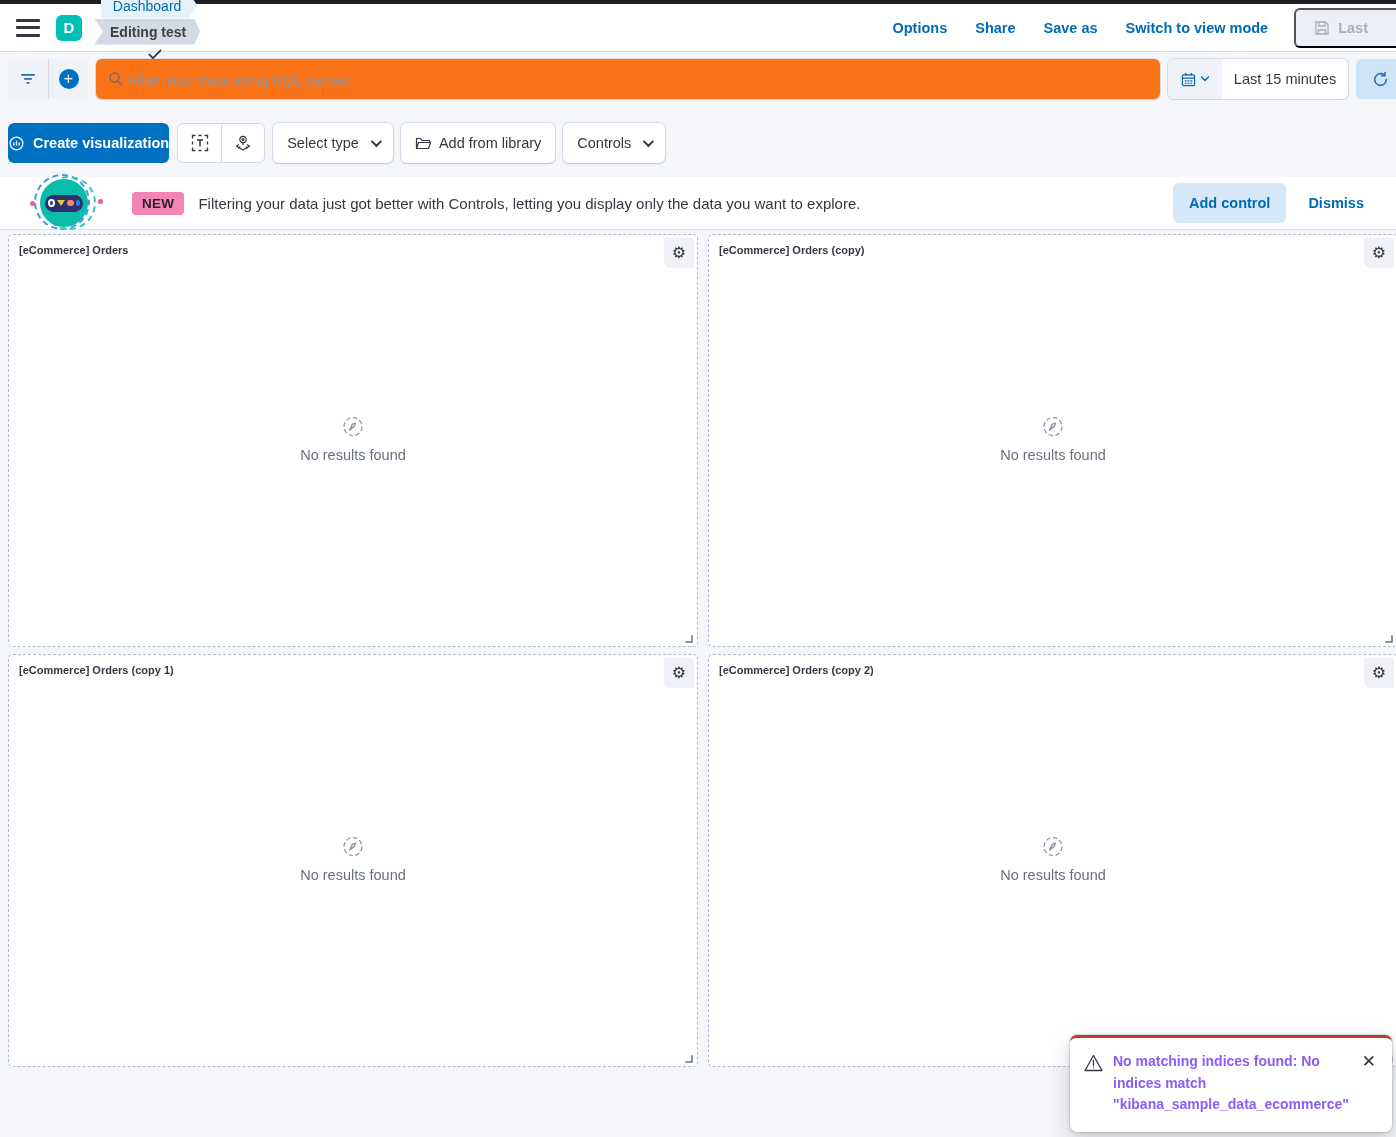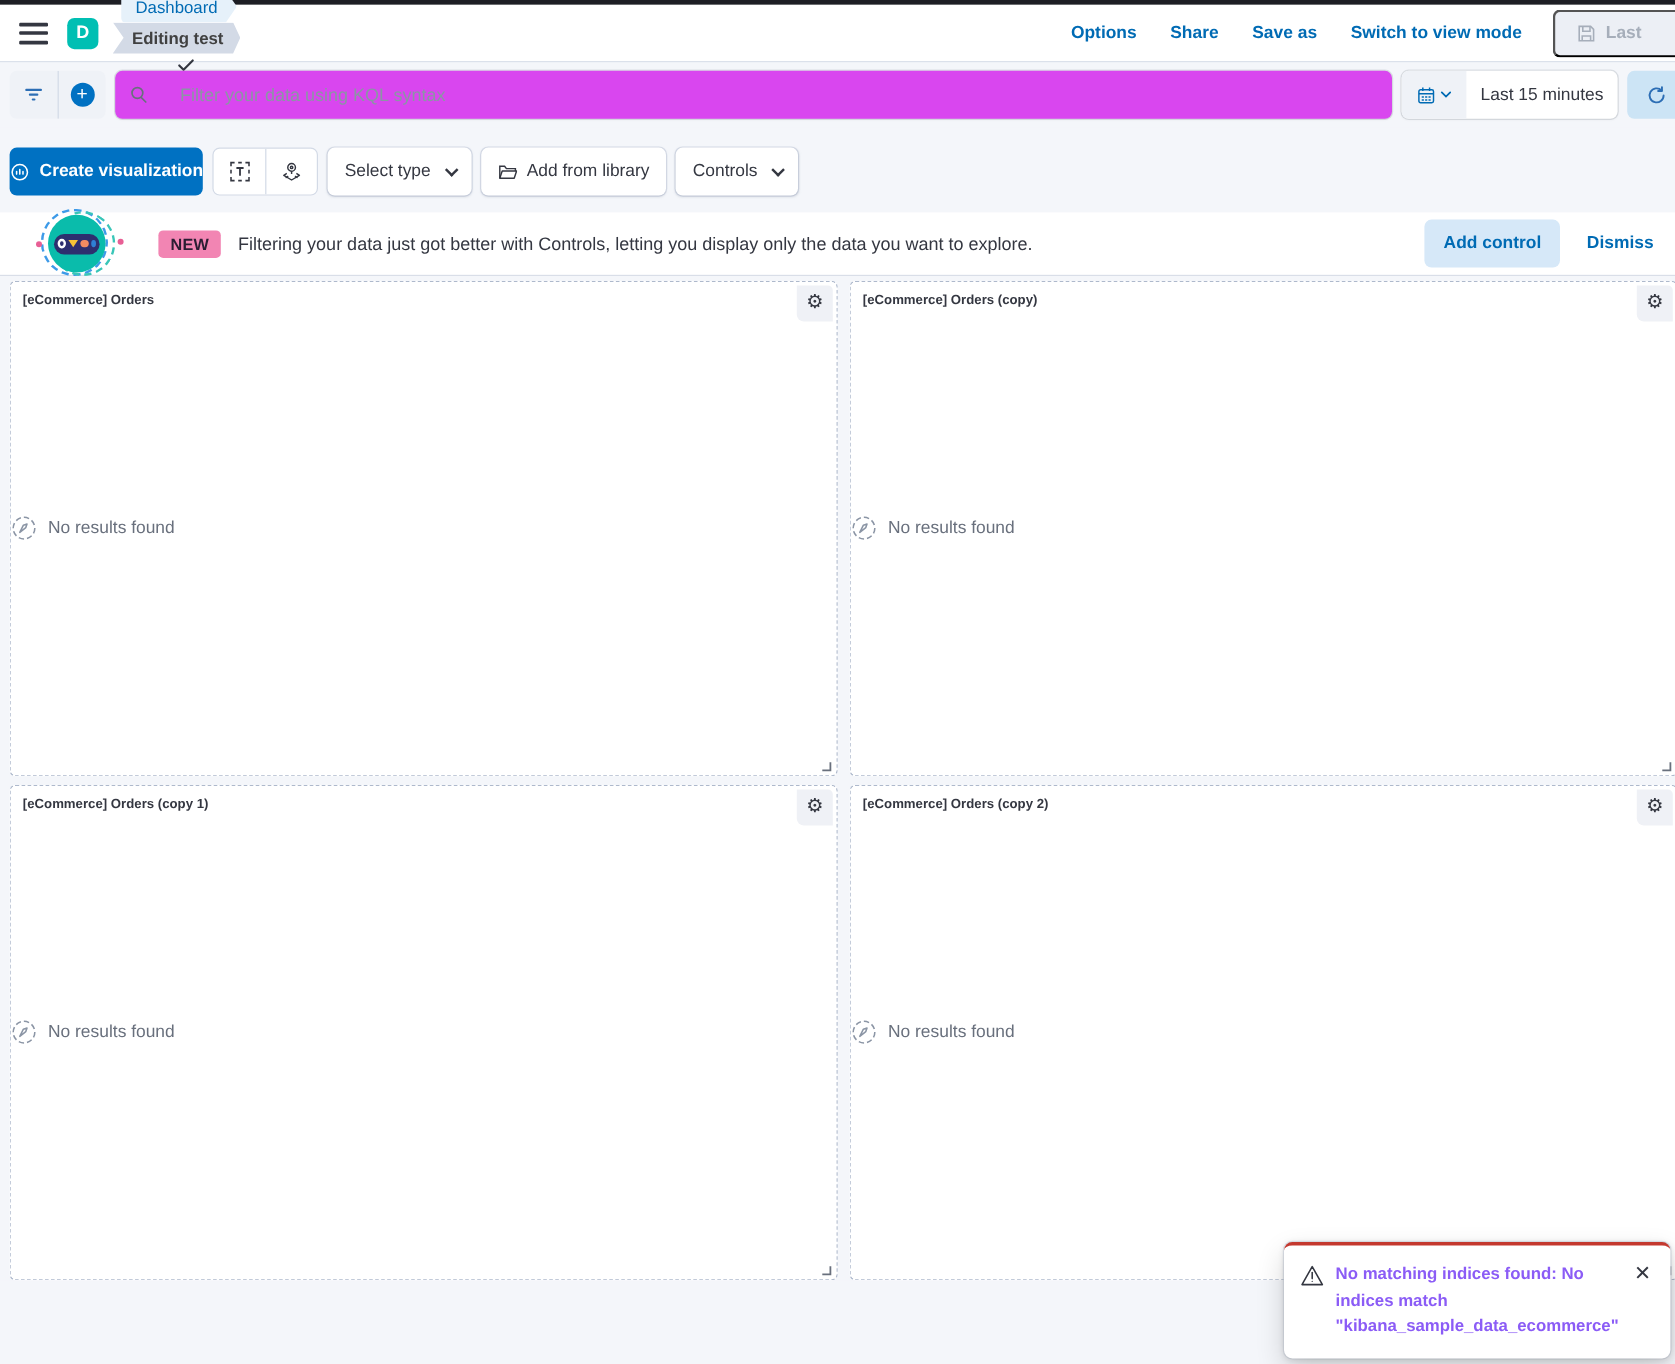--- a/index.html
+++ b/index.html
@@ -49,23 +49,23 @@
 
   
   .filter-row { display:flex; align-items:center; padding:7px 8px; gap:8px; background:#f4f6fa; }
   .filter-group {
     width:80px; height:40px; background:#eff2f7; border-radius:6px; display:flex; flex-shrink:0; overflow:hidden;
   }
   .filter-group .cell { width:40px; display:flex; align-items:center; justify-content:center; cursor:pointer; }
   .filter-group .cell + .cell { border-left:1px solid #d3dae6; }
   .plus-circle { width:20px; height:20px; border-radius:50%; background:#0071c2; color:#fff; display:flex; align-items:center; justify-content:center; font-size:16px; line-height:1; }
   .kql-input {
-    flex:0 0 1064px; height:40px; background:#d946ef; border-radius:6px;
+    flex:0 0 1064px; height:40px; background:#f97316; border-radius:6px;
     box-shadow:0 0 0 1px rgba(32,46,66,0.12), 0 1px 2px rgba(0,0,0,0.05);
-    display:flex; align-items:center; padding:0 12px; gap:26px;
+    display:flex; align-items:center; padding:0 12px; gap:4px;
   }
   .kql-input input { border:none; outline:none; flex:1; font-size:15px; color:#343741; font-family:"Liberation Sans",sans-serif; background:transparent; }
   .kql-input input::placeholder { color:#8b95a5; }
   .datepicker {
     flex-shrink:0; width:180px; height:40px; border-radius:6px; background:#fff; display:flex; overflow:hidden;
     box-shadow:0 0 0 1px rgba(32,46,66,0.12), 0 1px 2px rgba(0,0,0,0.05);
   }
   .datepicker .cal-seg { width:54px; background:#eff2f7; display:flex; align-items:center; justify-content:center; gap:4px; cursor:pointer; }
   .datepicker .range-seg { flex:1; display:flex; align-items:center; justify-content:center; font-size:14.5px; color:#343741; cursor:pointer; }
   .refresh-btn {
@@ -110,39 +110,39 @@
   .illus .pdot { position:absolute; width:5px; height:5px; background:#e85f95; border-radius:50%; }
   .new-badge {
     flex-shrink:0; background:#f285b3; color:#2b1d33; font-weight:600; font-size:13.5px;
     padding:4px 10px; border-radius:4px; letter-spacing:0.3px;
   }
   .banner-msg { font-size:15px; color:#343741; flex:1; white-space:nowrap; overflow:hidden; }
   .btn-light-blue {
     flex-shrink:0; height:40px; background:#d6e8f8; color:#006bb4; border:none; border-radius:6px;
     padding:0 16px; font-size:14.5px; font-weight:600; cursor:pointer; font-family:"Liberation Sans",sans-serif;
   }
-  .dismiss-link { flex-shrink:0; color:#006bb4; font-size:14.5px; font-weight:600; cursor:pointer; margin:0 2px 0 8px; }
+  .dismiss-link { flex-shrink:0; color:#006bb4; font-size:14.5px; font-weight:600; cursor:pointer; margin:0 16px 0 8px; }
 
   
   .grid {
     padding:4px 8px 0; display:grid; grid-template-columns:690px 690px;
     grid-auto-rows:413px; column-gap:10px; row-gap:7px; background:#f4f6fa;
   }
   .panel {
     position:relative; background:#fff; border:1px dashed #aeb9cc; border-radius:5px;
   }
   .panel-title { position:absolute; top:9px; left:10px; font-size:11px; font-weight:700; color:#343741; }
   .gear-btn {
     position:absolute; top:3px; right:3px; width:30px; height:30px; background:#eff1f6;
     border-radius:0 4px 0 6px; display:flex; align-items:center; justify-content:center; cursor:pointer;
     font-size:16px; color:#343741; line-height:1;
   }
   .empty-state {
     position:absolute; left:0; right:0; top:50%; transform:translateY(-54%);
-    display:flex; flex-direction:row; align-items:center; gap:9px;
+    display:flex; flex-direction:column; align-items:center; gap:9px;
   }
   .empty-text { font-size:14.5px; color:#69707d; }
   .resize-handle { position:absolute; right:3px; bottom:2px; cursor:nwse-resize; }
 
   
   .toast {
     position:absolute; left:1070px; top:1035px; width:322px; background:#fff;
     border-radius:7px; border-top:3px solid #c4392f;
     box-shadow:0 1px 5px rgba(0,0,0,0.12), 0 10px 24px rgba(0,0,0,0.16), 0 0 0 1px rgba(211,218,230,0.6);
     padding:13px 14px 16px; display:flex; gap:10px; align-items:flex-start;

